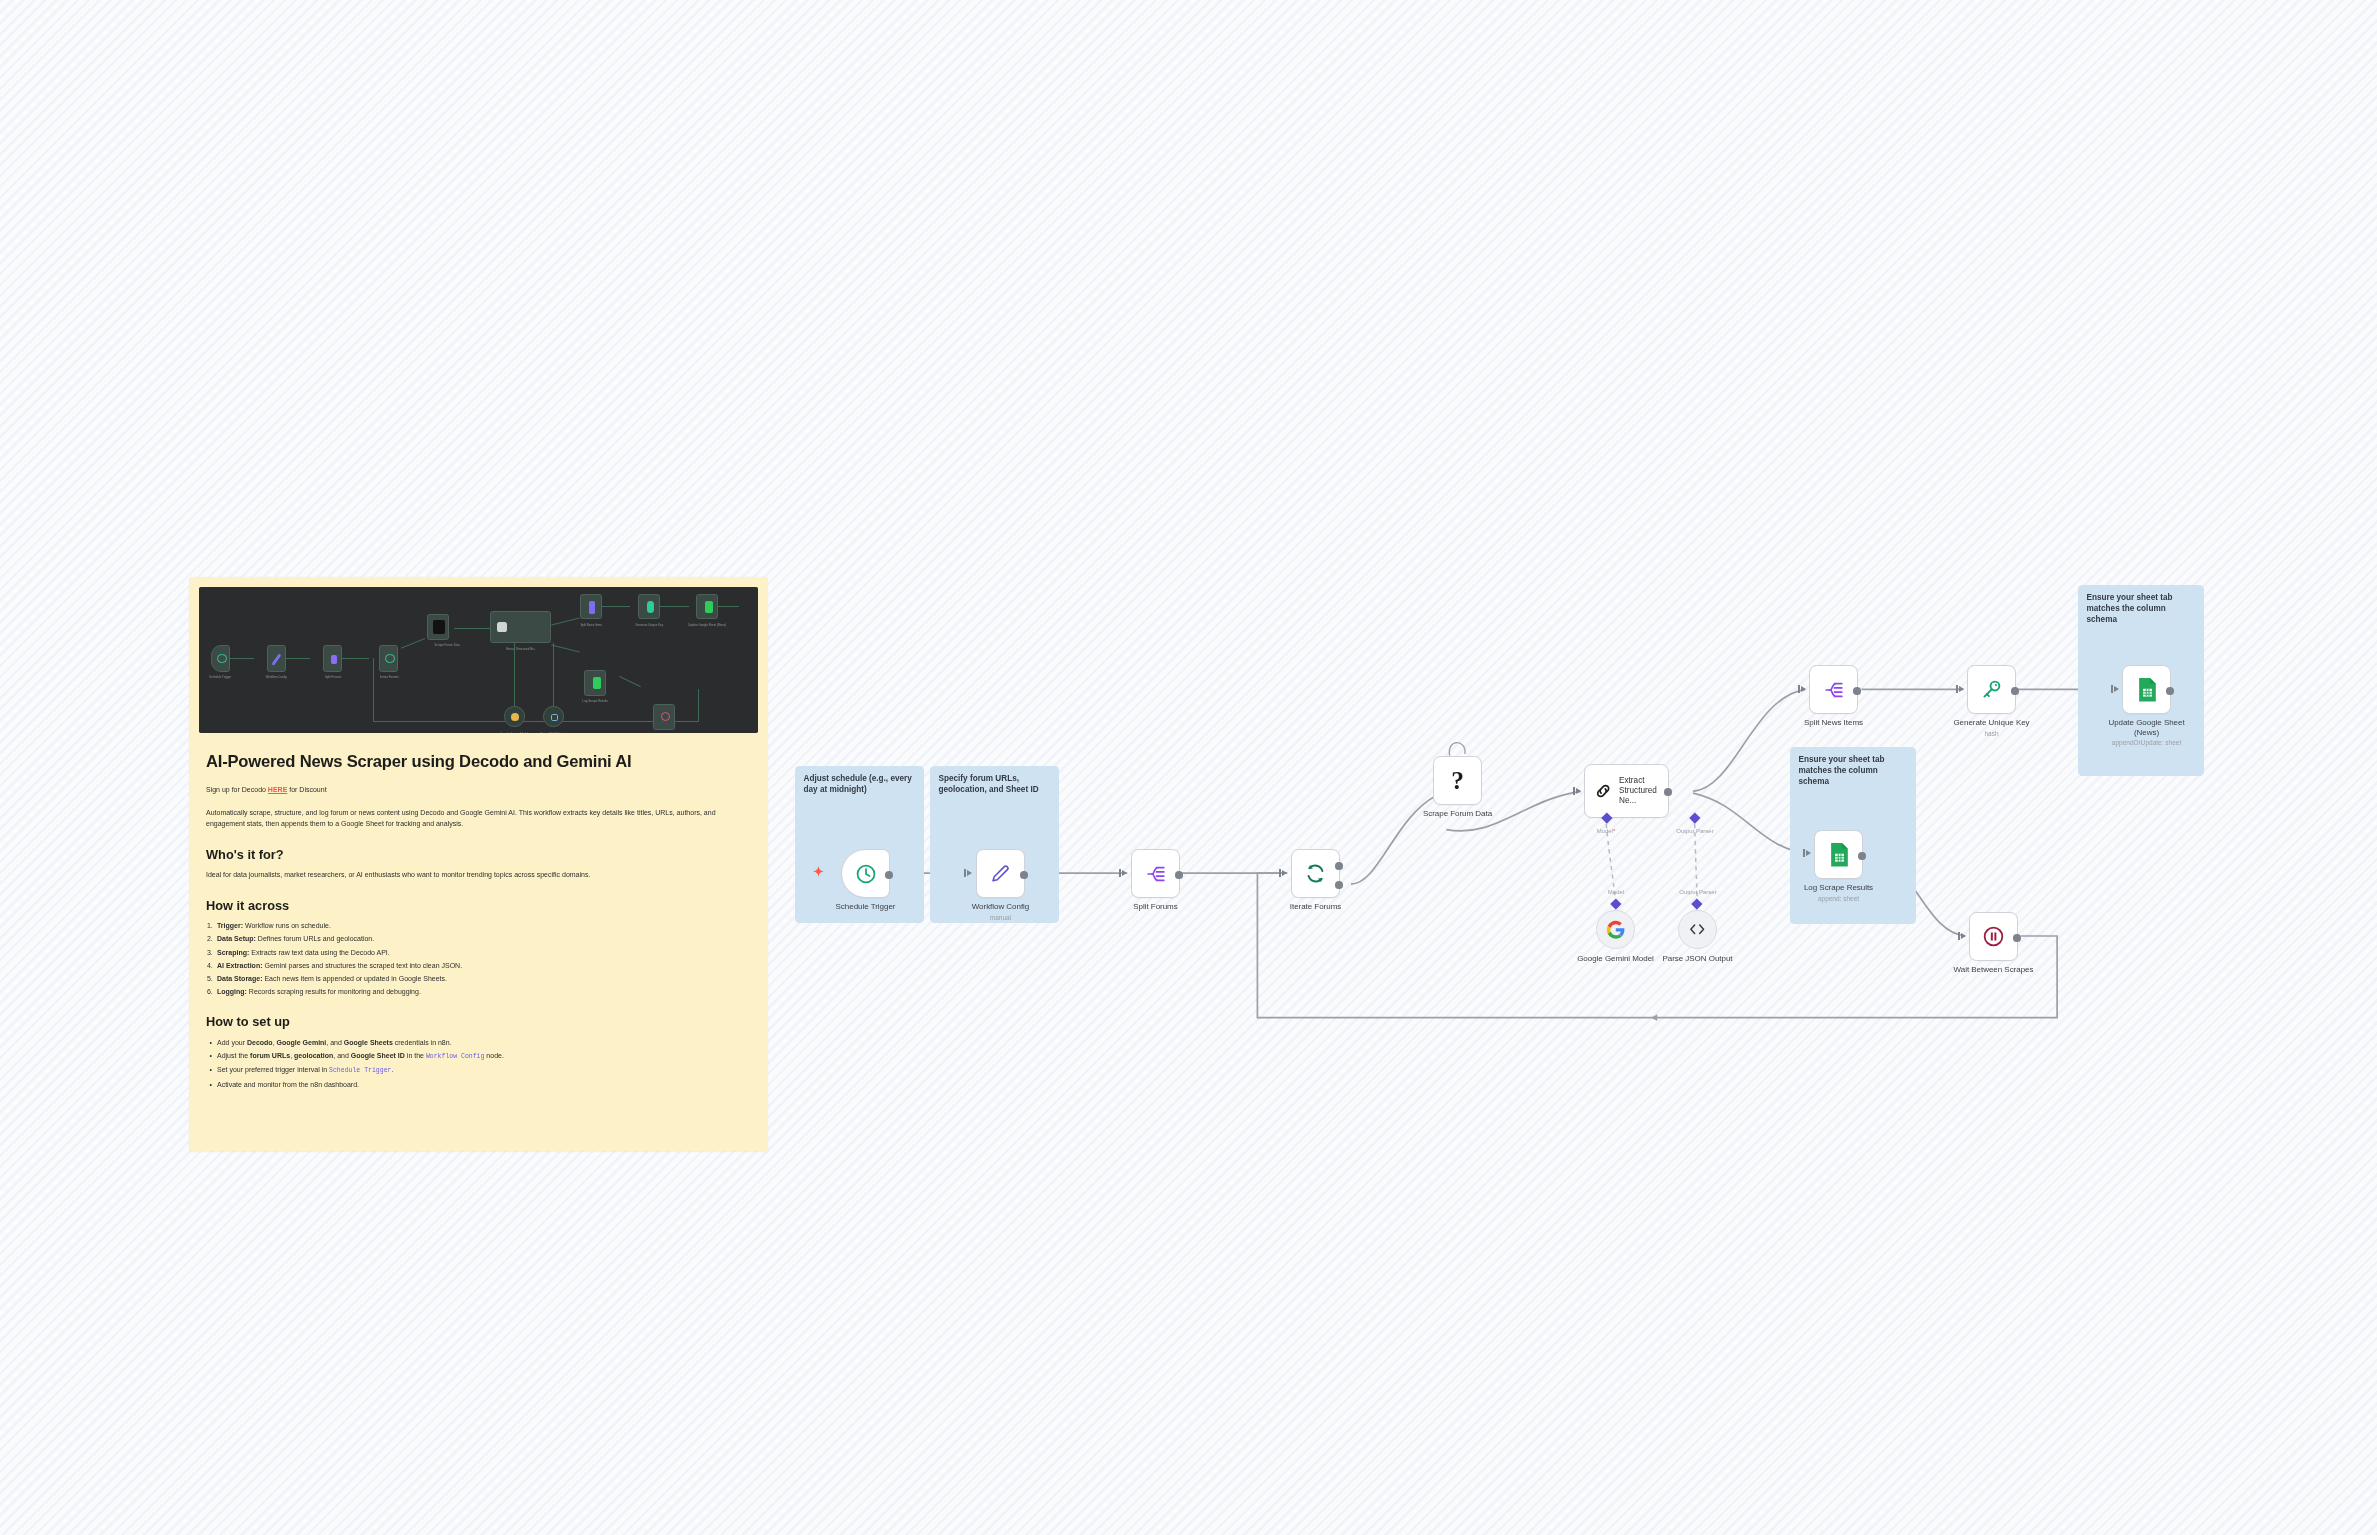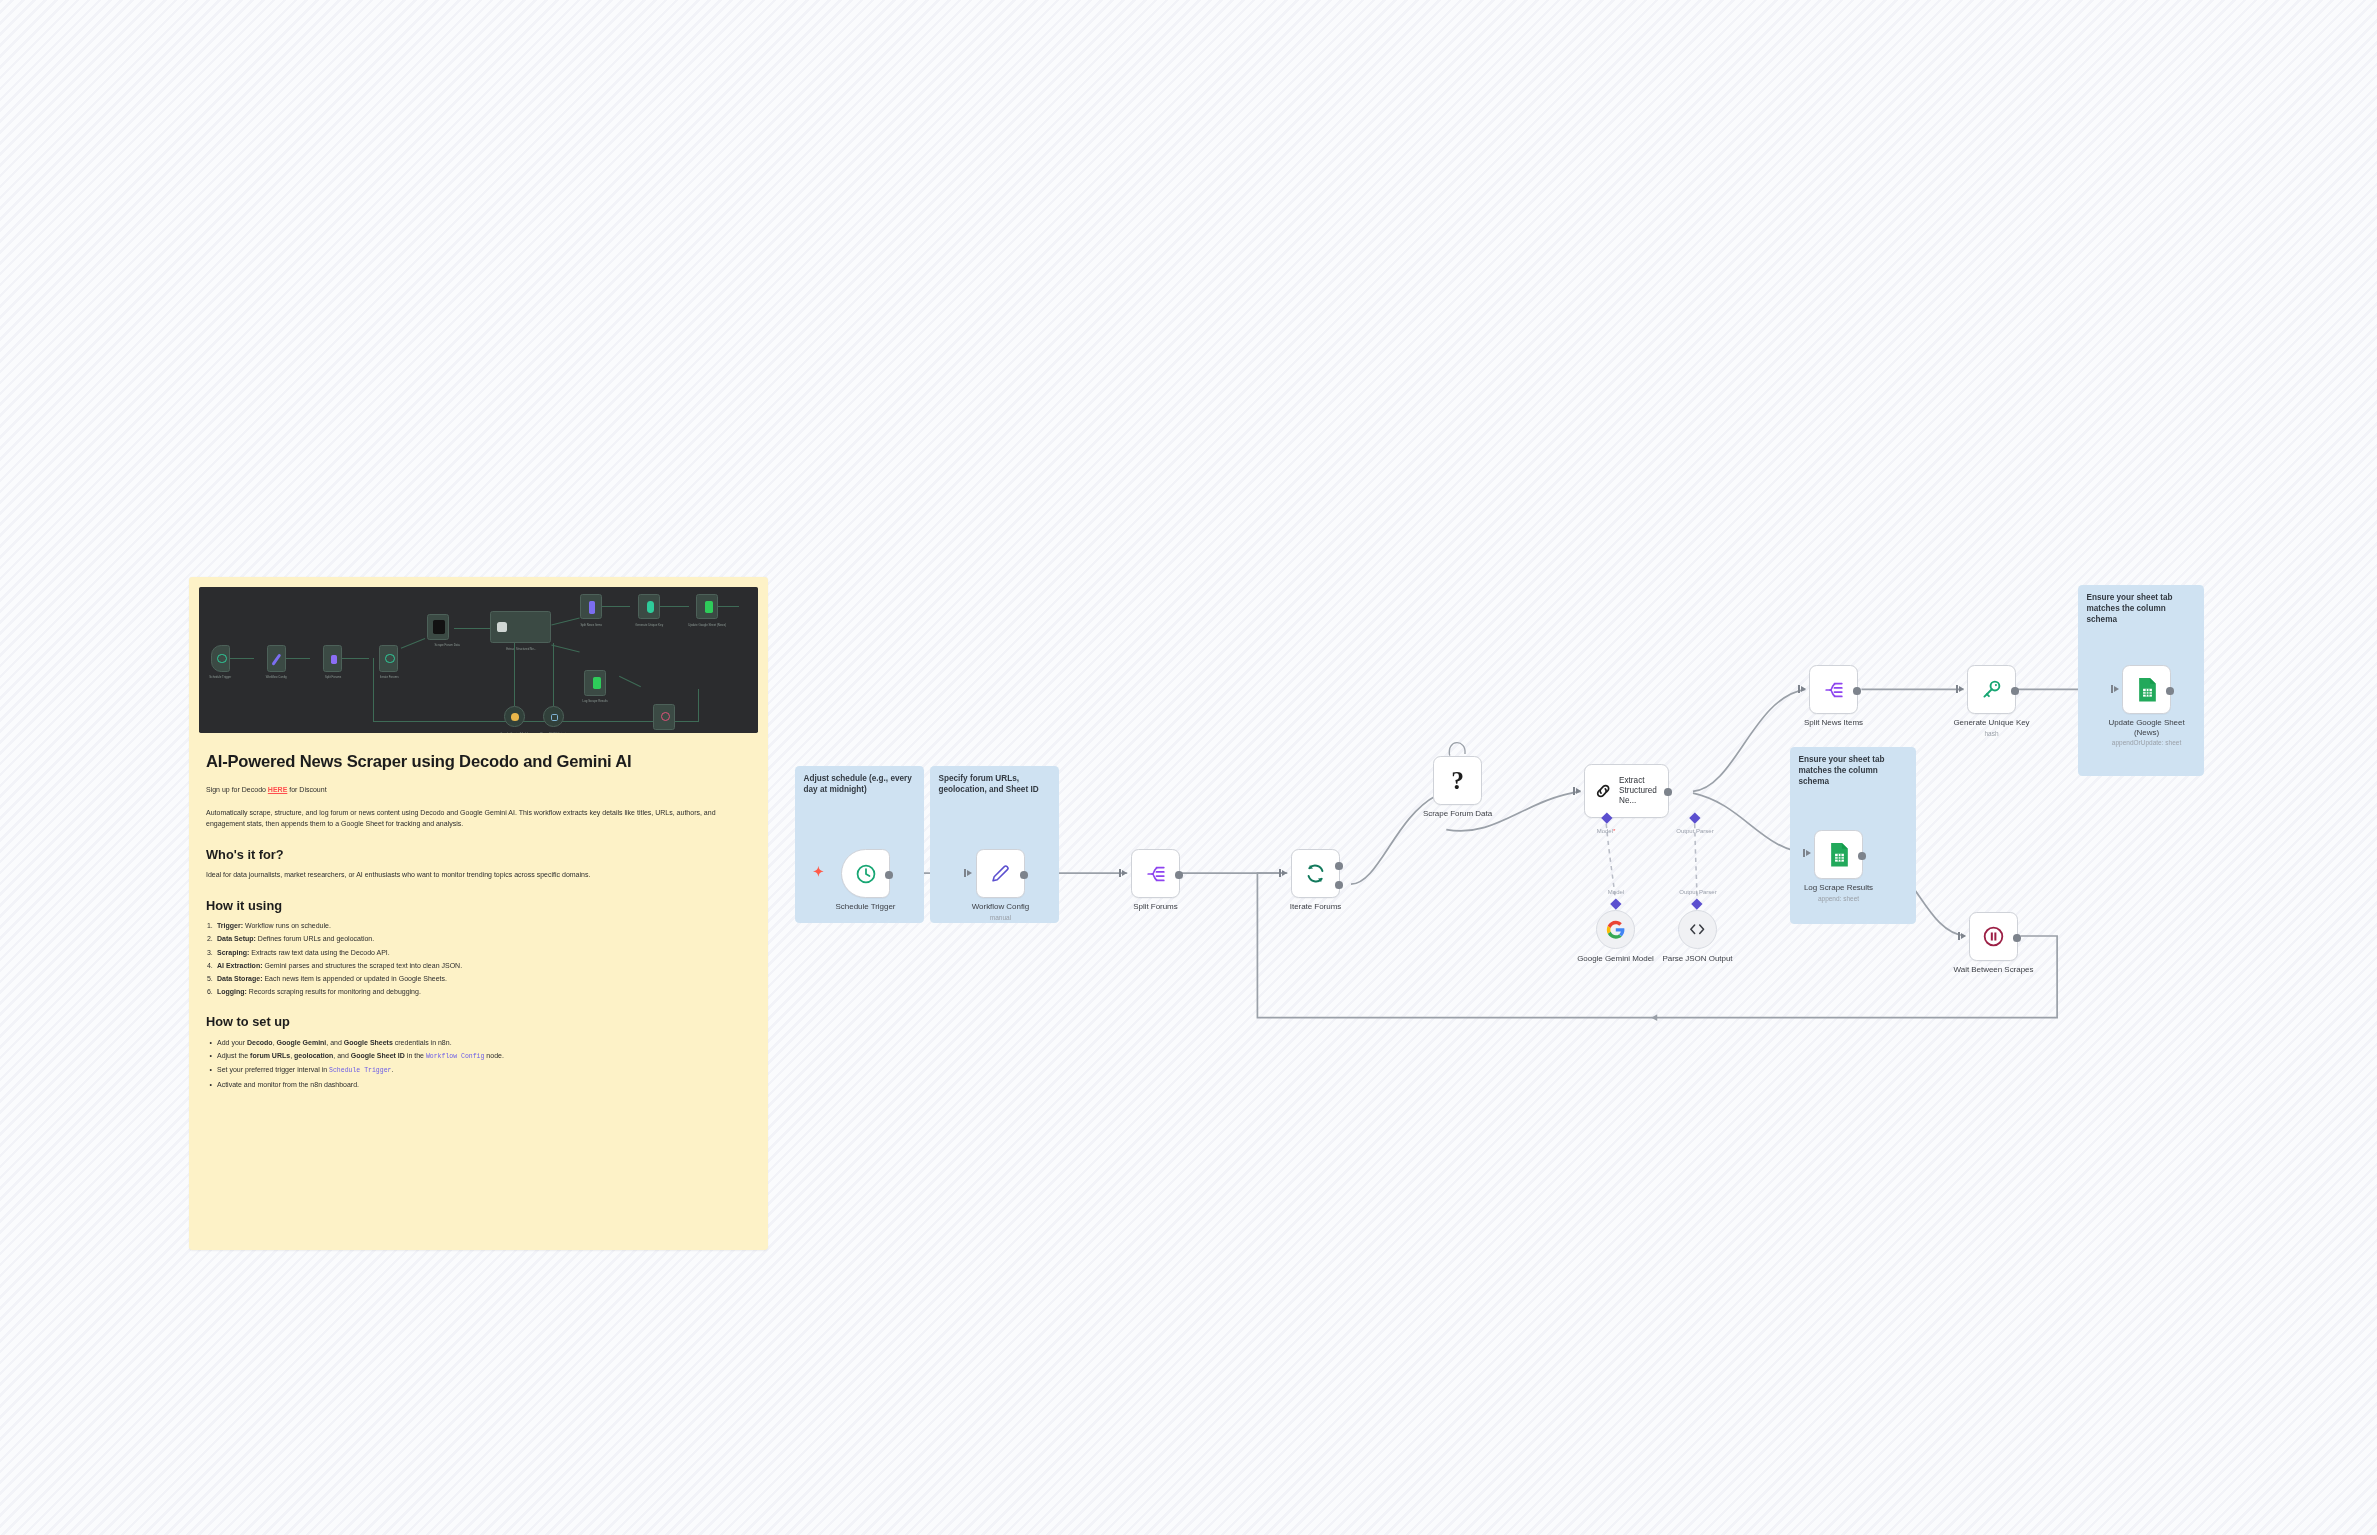--- a/index.html
+++ b/index.html
@@ -16,21 +16,21 @@
       135deg,
       #f2f3f8 0px, #f2f3f8 2.6px,
       #fafbfd 2.6px, #fafbfd 7.7px
     );
   }
 
   
   .sticky-doc {
     position: absolute;
     left: 189px; top: 577px;
-    width: 579px; height: 673px;
+    width: 579px; height: 574px;
     background: #fdf2c7;
     border-radius: 3.4px;
     padding: 10.2px 10.2px 8.5px 10.2px;
     box-shadow: 0 0.9px 1.7px rgba(0,0,0,0.06);
   }
   .sticky-thumb {
     width: 100%; height: 146px;
     background: #2b2c2e;
     border-radius: 1.7px;
     position: relative;
@@ -280,21 +280,21 @@
     <div class="sticky-body">
       <div class="sd-h1">AI-Powered News Scraper using Decodo and Gemini AI</div>
 
       <div class="sd-signup"><span>Sign up for Decodo </span><a class="sd-link" href="#">HERE</a><span> for Discount</span></div>
 
       <div class="sd-p">Automatically scrape, structure, and log forum or news content using Decodo and Google Gemini AI. This workflow extracts key details like titles, URLs, authors, and engagement stats, then appends them to a Google Sheet for tracking and analysis.</div>
 
       <div class="sd-h2">Who's it for?</div>
       <div class="sd-p">Ideal for data journalists, market researchers, or AI enthusiasts who want to monitor trending topics across specific domains.</div>
 
-      <div class="sd-h2">How it using</div>
+      <div class="sd-h2">How it across</div>
       <ul class="sd-list sd-ol" id="how-steps">
           <li data-num="1"><b>Trigger:</b> Workflow runs on schedule.</li>
           <li data-num="2"><b>Data Setup:</b> Defines forum URLs and geolocation.</li>
           <li data-num="3"><b>Scraping:</b> Extracts raw text data using the Decodo API.</li>
           <li data-num="4"><b>AI Extraction:</b> Gemini parses and structures the scraped text into clean JSON.</li>
           <li data-num="5"><b>Data Storage:</b> Each news item is appended or updated in Google Sheets.</li>
           <li data-num="6"><b>Logging:</b> Records scraping results for monitoring and debugging.</li>
         </ul>
 
       <div class="sd-h2">How to set up</div>

